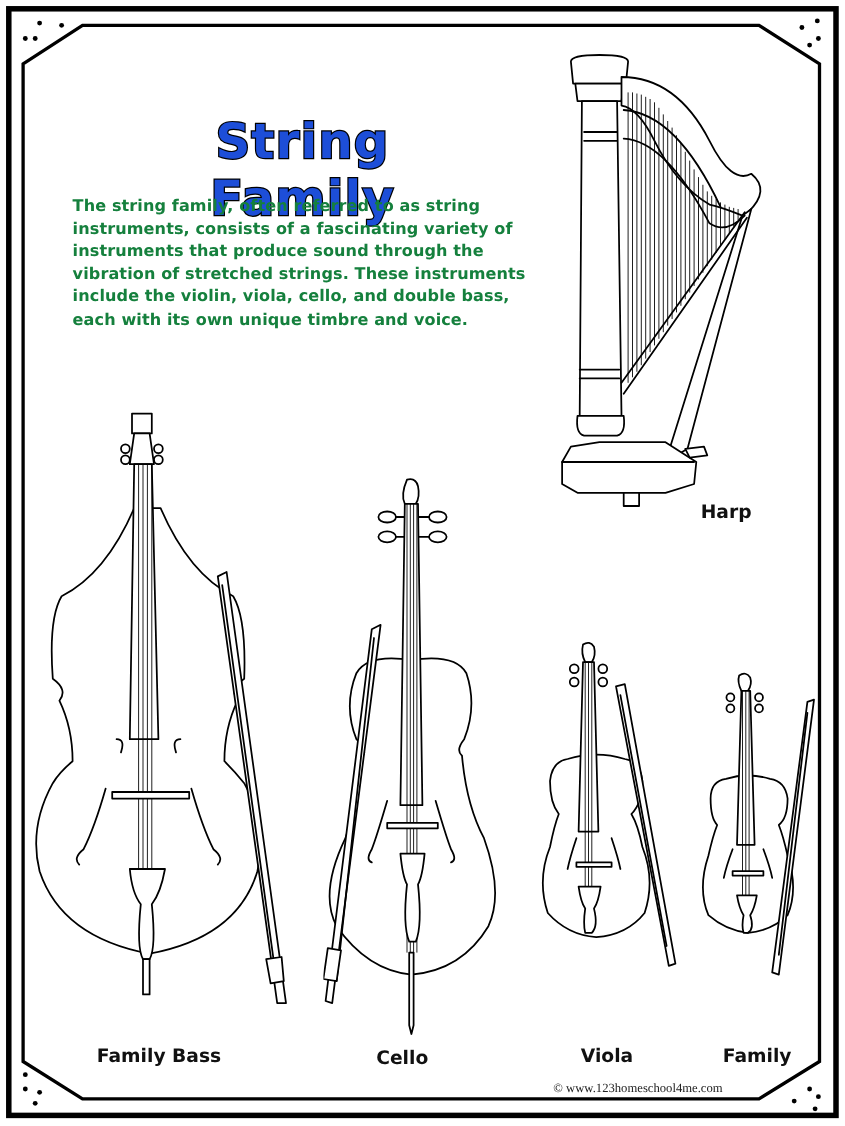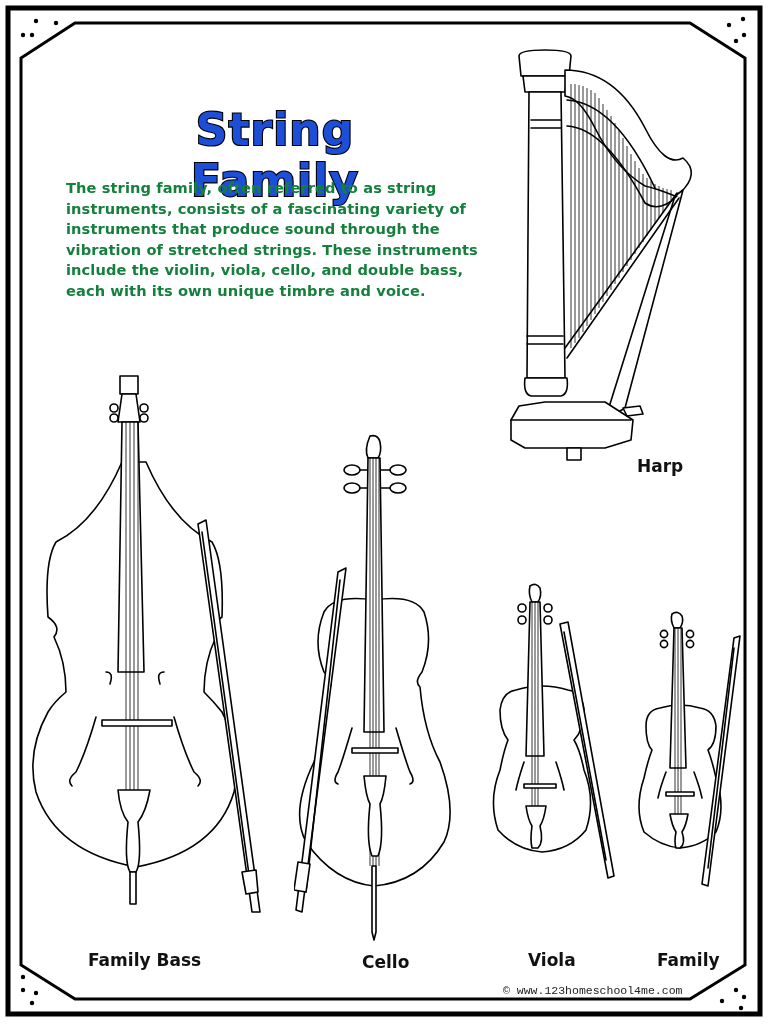--- a/index.html
+++ b/index.html
@@ -9,21 +9,21 @@
     position:absolute; left:110px; top:104px; width:330px; text-align:center;
     font-family:"DejaVu Sans", sans-serif; font-weight:bold; font-size:44px; letter-spacing:1px;
     color:#1d4ed8; -webkit-text-stroke:2.2px #000; paint-order:stroke fill;
   }
   .desc {
     position:absolute; left:66px; top:178px; width:430px;
     font-family:"DejaVu Sans", sans-serif; font-weight:bold; font-size:14.6px; line-height:20.5px;
     color:#15803d; letter-spacing:0.1px;
   }
   .label { position:absolute; font-family:"DejaVu Sans", sans-serif; font-weight:bold; font-size:17px; color:#111;text-align:right; }
-  .copyright { position:absolute; left:503px; top:984px; font-family:Liberation Mono, monospace; font-size:11.5px; color:#222; }
+  .copyright { position:absolute; left:503px; top:984px; font-family:Liberation Serif, serif; font-size:11.5px; color:#222; }
   svg.art { position:absolute; }
   .ln { fill:none; stroke:#000; stroke-width:1.6; stroke-linejoin:round; stroke-linecap:round; }
   .lnw { fill:#fff; stroke:#000; stroke-width:1.6; stroke-linejoin:round; }
   .thin { fill:none; stroke:#000; stroke-width:0.8; }
 </style>
 </head>
 <body>
 
 <svg class="frame" viewBox="0 0 768 1024" width="768" height="1024">
   <rect x="8" y="8" width="752" height="1006" fill="none" stroke="#000" stroke-width="5"></rect>
@@ -175,21 +175,21 @@
     <path class="lnw" d="M58,316 L104,316 L104,321 L58,321 Z"></path>
 
     <path class="lnw" d="M70,344 L92,344 Q90,365 86,372 Q90,410 84,424 L78,424 Q72,410 76,372 Q72,365 70,344 Z"></path>
     <path class="lnw" d="M78,434 L82,434 L82,500 L80,508 L78,500 Z"></path>
 
     <path class="lnw" d="M44,140 L52,136 L8,480 L2,478 Z"></path>
     <path class="ln" d="M46,148 L12,460"></path>
     <path class="lnw" d="M4,430 L16,432 L12,460 L0,458 Z"></path>
   </g>
 </svg>
-<div class="label" style="left:362px;top:952px">Cello</div>
+<div class="label" style="left:342px;top:952px">Cello</div>
 
 <svg class="art" style="left:486px;top:580px" width="130" height="300" viewBox="0 0 130 300">
   <g>
     <path class="lnw" d="M44,6 Q50,2 54,8 Q56,16 52,22 L46,22 Q42,14 44,6 Z"></path>
     <circle class="lnw" cx="36" cy="28" r="4"></circle>
       <circle class="lnw" cx="36" cy="40" r="4"></circle>
     <circle class="lnw" cx="62" cy="28" r="4"></circle>
       <circle class="lnw" cx="62" cy="40" r="4"></circle>
     <path class="lnw" d="M30,110 Q16,112 14,130 Q14,150 22,160 Q18,170 14,190 Q2,220 12,250 Q30,270 56,272 Q84,270 100,250 Q110,220 98,190 Q94,170 88,160 Q98,150 98,130 Q96,112 82,110 Q56,102 30,110 Z"></path>
     <path class="lnw" d="M44,22 L54,22 L58,176 L40,176 Z"></path>

